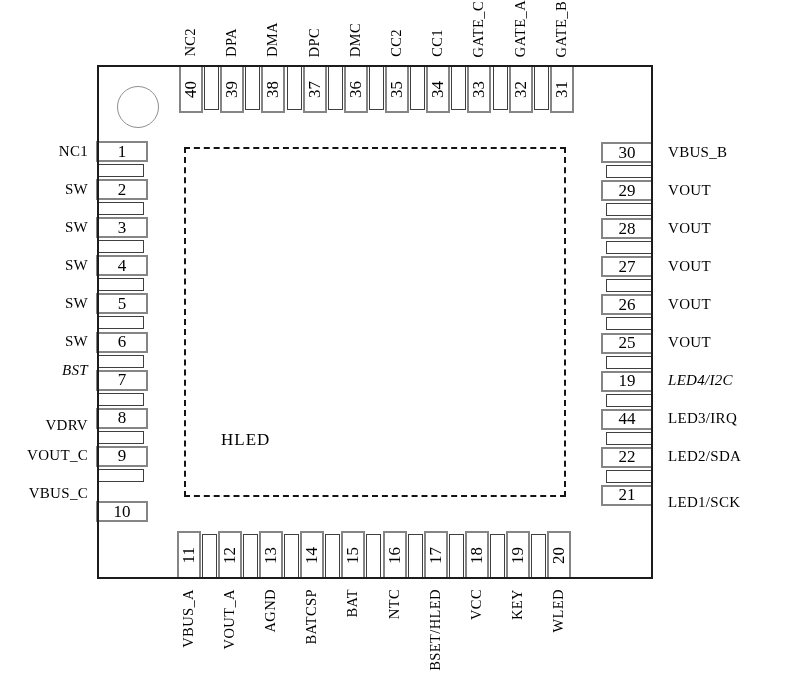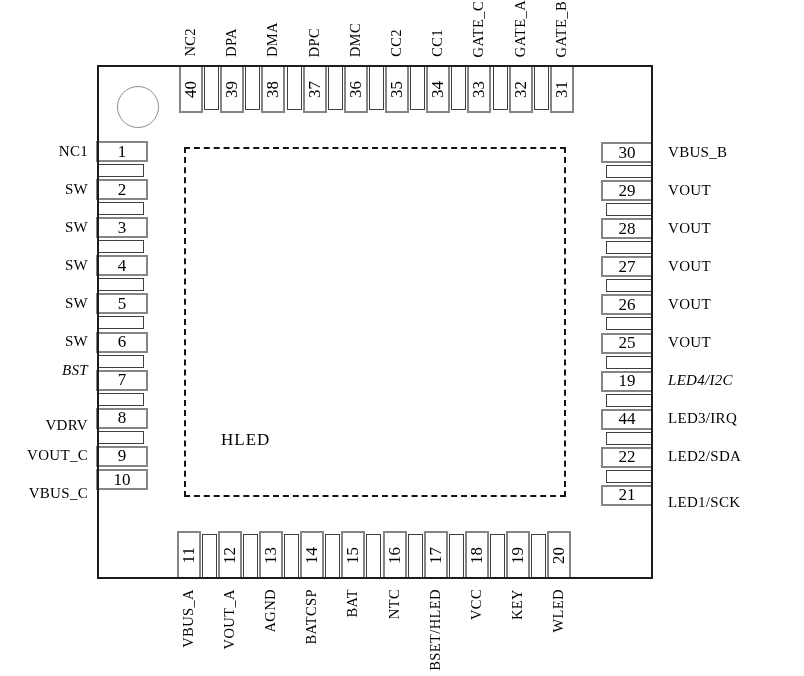--- a/index.html
+++ b/index.html
@@ -80,21 +80,21 @@
     <div class="pin-box" style="left: 96px; top: 407.7px; width: 52px; height: 21px;">
       <span>8</span>
     </div>
     <div class="pin-stub" style="left: 97px; top: 430.7px; width: 47px; height: 13px;"></div>
     <div class="h-label right-align" style="left: 0px; top: 446.3px; width: 88px;">VOUT_C</div>
     <div class="pin-box" style="left: 96px; top: 445.8px; width: 52px; height: 21px;">
       <span>9</span>
     </div>
     <div class="pin-stub" style="left: 97px; top: 468.8px; width: 47px; height: 13px;"></div>
     <div class="h-label right-align" style="left: 0px; top: 484.4px; width: 88px;">VBUS_C</div>
-    <div class="pin-box" style="left: 96px; top: 469px; width: 52px; height: 21px; align-items: center;">
+    <div class="pin-box" style="left: 96px; top: 501px; width: 52px; height: 21px; align-items: center;">
       <span>10</span>
     </div>
     <div class="h-label" style="left: 668px; top: 142.5px;">VBUS_B</div>
     <div class="pin-box" style="left: 601px; top: 142px; width: 52px; height: 21px;">
       <span>30</span>
     </div>
     <div class="pin-stub" style="left: 606px; top: 165px; width: 47px; height: 13px;"></div>
     <div class="h-label" style="left: 668px; top: 180.6px;">VOUT</div>
     <div class="pin-box" style="left: 601px; top: 180.1px; width: 52px; height: 21px;">
       <span>29</span>

